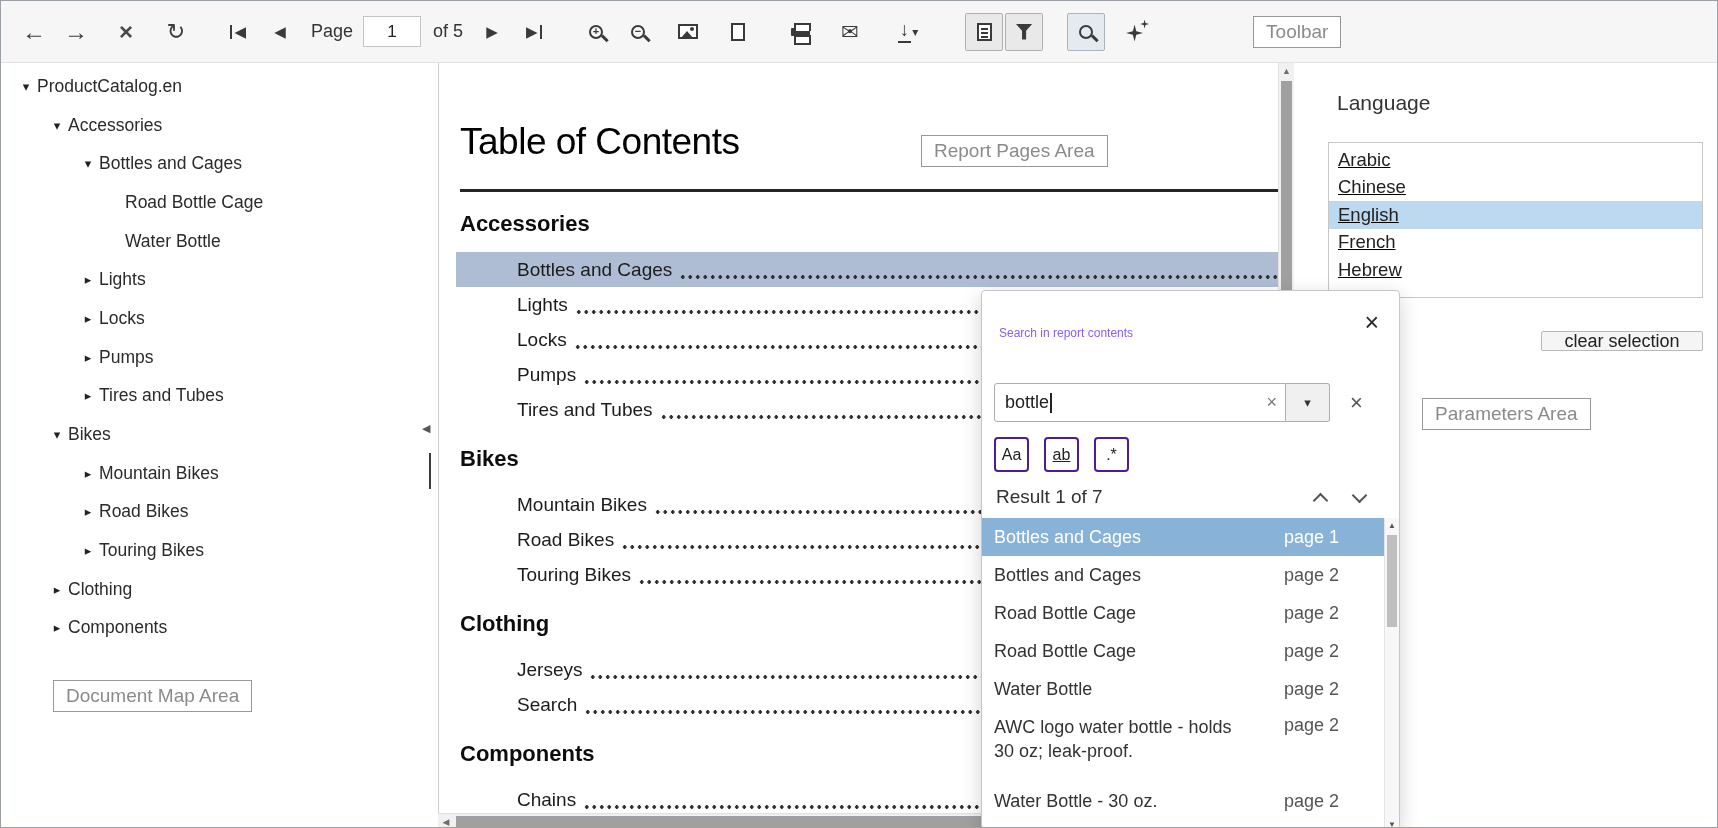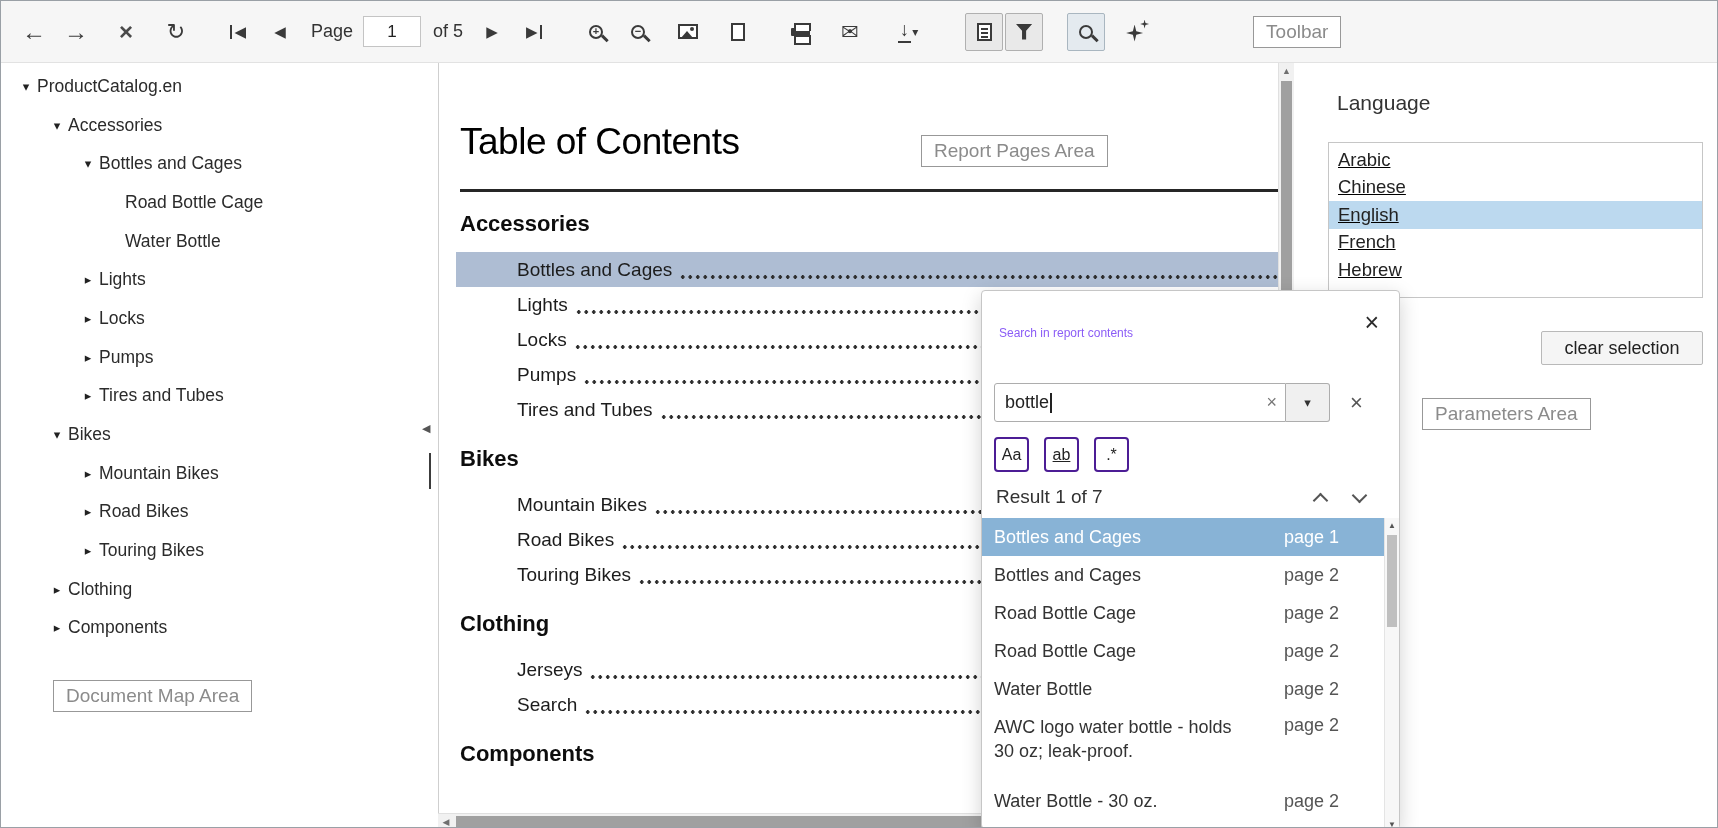--- a/index.html
+++ b/index.html
@@ -132,21 +132,21 @@
   .dlg-scroll .arr.up { top:0; } .dlg-scroll .arr.down { bottom:0; }
   .dlg-scroll .thumb { position:absolute; left:2px; right:2px; top:17px; height:92px; background:#bfbfbf; cursor:pointer; }
 
   
   .param-title { position:absolute; left:1336px; top:90px; font-size:21px; color:#333; z-index:5; }
   .listbox { position:absolute; left:1327px; top:141px; width:375px; height:156px; border:1px solid #c6c6c6;
              background:#fff; padding-top:3px; overflow:hidden; z-index:5;text-decoration:underline; }
   .listbox .lb-item { height:27.5px; display:flex; align-items:center; padding-left:9px; font-size:18.5px;
                       color:#222; cursor:pointer; }
   .listbox .lb-item.selected { background:#bcd9ef; }
-  .clear-btn { position:absolute; left:1540px; top:330px; width:162px; height:34px; background:#f5f5f5;
+  .clear-btn { position:absolute; left:1540px; top:330px; width:162px; height:20px; background:#f5f5f5;
                border:1px solid #b9b9b9; border-radius:2px; font-size:18px; color:#222; display:flex;
                align-items:center; justify-content:center; z-index:5; cursor:pointer; }
 </style>
 </head>
 <body>
 
 <div class="app">
 
   <div class="toolbar">
     <div class="tool-btn">
@@ -347,20 +347,26 @@
         <span>Jerseys</span>
         <span class="toc-dots"></span>
       </div>
       <div class="toc-entry">
         <span>Search</span>
         <span class="toc-dots"></span>
       </div>
     </div>
 
     <div class="toc-heading">Components</div>
+    <div class="toc-entries">
+      <div class="toc-entry">
+        <span>Chains</span>
+        <span class="toc-dots"></span>
+      </div>
+    </div>
   </div>
 
   <span class="area-label" style="left:920px; top:134px;">Report Pages Area</span>
 
   <div class="vscroll">
     <div class="arr up">▲</div>
     <div class="thumb"></div>
     <div class="arr down">▼</div>
   </div>
   <div class="hscroll">

